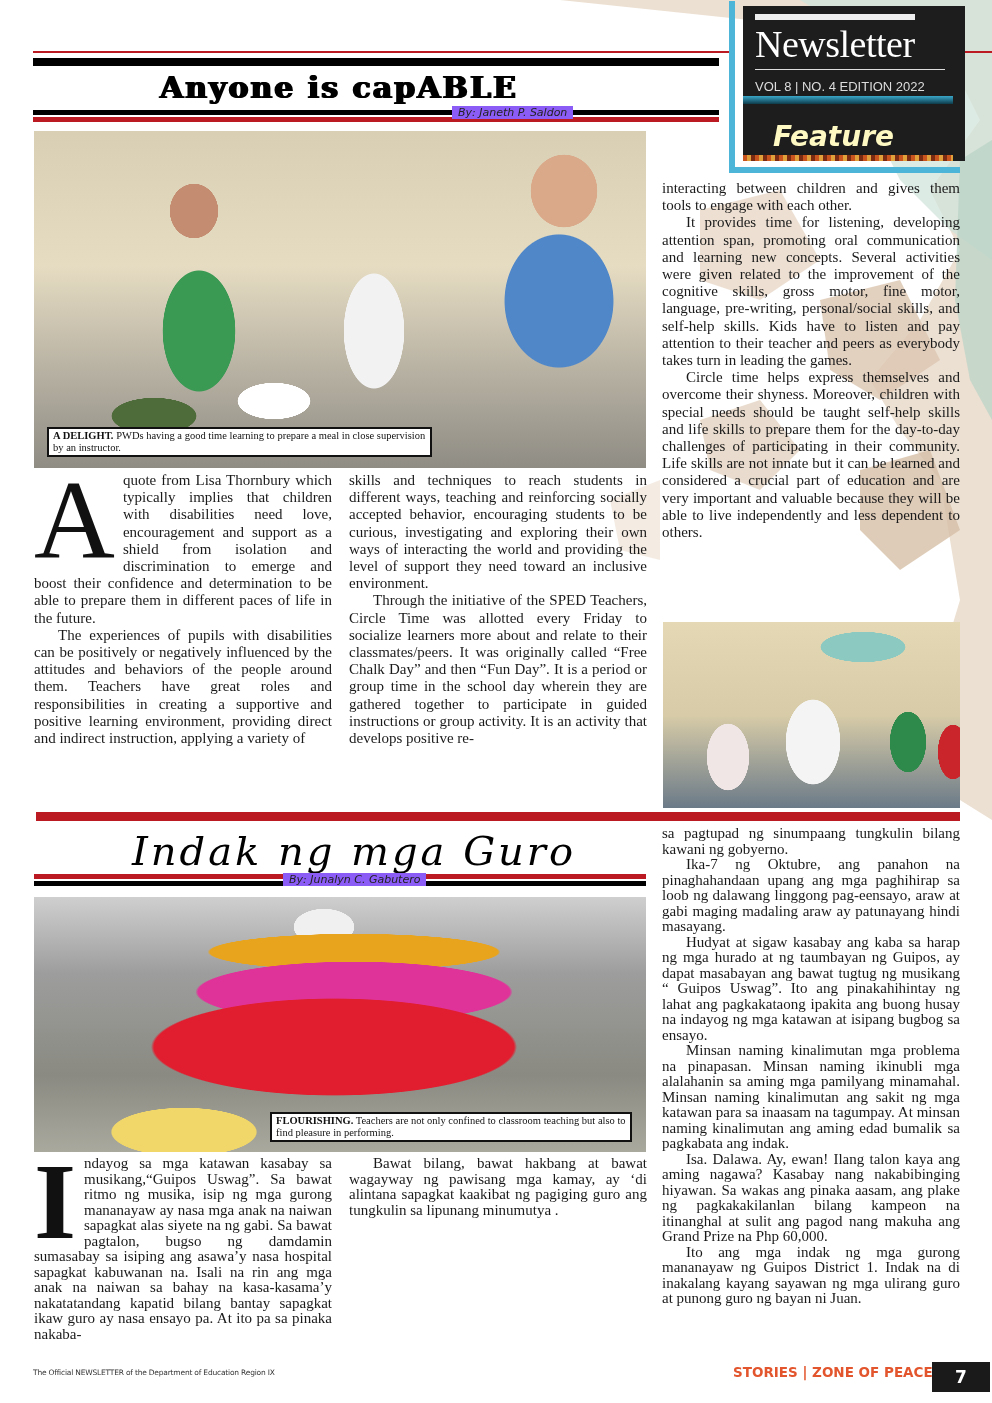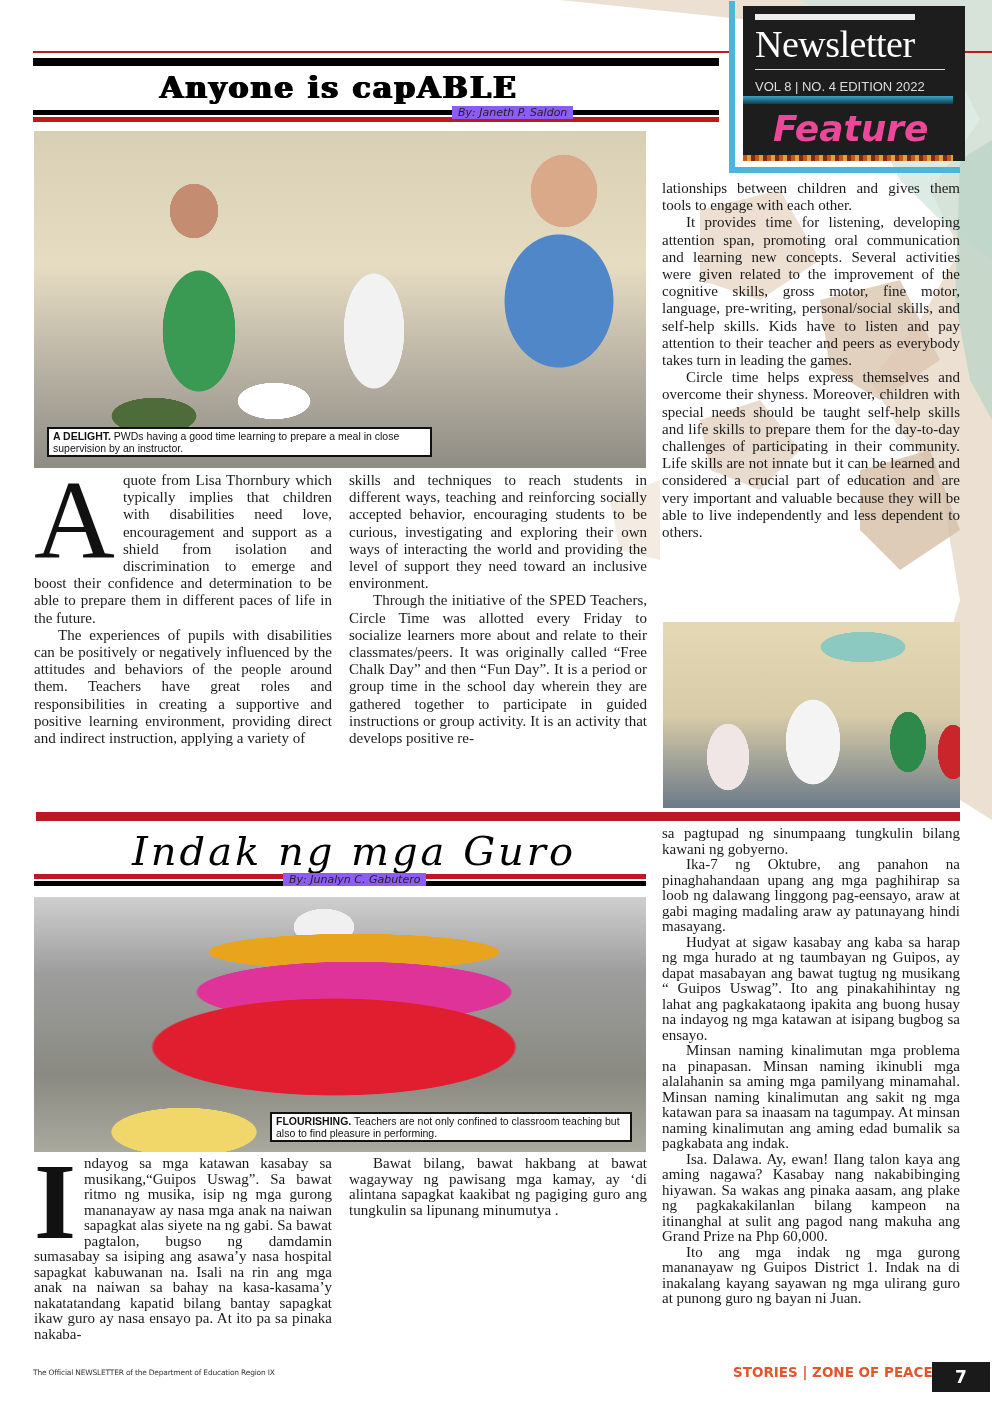--- a/index.html
+++ b/index.html
@@ -43,21 +43,21 @@
   }
   .masthead {
     position: absolute; left: 743px; top: 6px; width: 222px; height: 155px;
     background: #1d1d1d; z-index: 3; overflow: hidden; text-decoration: underline;
   }
   .mh-topbar { position: absolute; left: 12px; top: 8px; width: 160px; height: 6px; background: #eee; }
   .mh-title { position: absolute; left: 12px; top: 16px; font-family: "Liberation Serif", serif; font-size: 38px; color: #fff; letter-spacing: -0.5px; }
   .mh-rule { position: absolute; left: 12px; top: 63px; width: 190px; height: 1px; background: #ddd; }
   .mh-vol { position: absolute; left: 12px; top: 66px; font-family: "Liberation Sans", sans-serif; font-size: 13px; color: #ddd; margin-top: 7px; }
   .mh-wave { position: absolute; left: 0; top: 90px; width: 210px; height: 8px; background: linear-gradient(#3aa6c8, #0d3b4a); }
-  .mh-feature { position: absolute; left: 30px; top: 102px; font-family: "DejaVu Sans", sans-serif; font-weight: bold; font-style: italic; font-size: 36px; color: #ec4899; }
+  .mh-feature { position: absolute; left: 30px; top: 114px; font-family: "DejaVu Sans", sans-serif; font-weight: bold; font-style: italic; font-size: 28px; color: #fef9c3; }
   .mh-tribal { position: absolute; left: 0; bottom: 0; width: 210px; height: 6px;
     background: repeating-linear-gradient(90deg, #c9541e 0 4px, #e2a13a 4px 8px, #7a2b12 8px 12px); }
 
   
   .photo { position: absolute; z-index: 1; overflow: hidden; }
   .photo-1 {
     left: 34px; top: 131px; width: 612px; height: 337px;
     background:
       radial-gradient(ellipse 90px 110px at 525px 170px, #4f87c9 0 60%, transparent 61%),
       radial-gradient(ellipse 55px 60px at 530px 60px, #d9a98a 0 60%, transparent 61%),
@@ -83,21 +83,21 @@
     background:
       radial-gradient(ellipse 300px 80px at 300px 150px, #e01e2f 0 60%, transparent 61%),
       radial-gradient(ellipse 260px 50px at 320px 95px, #e0339a 0 60%, transparent 61%),
       radial-gradient(ellipse 240px 30px at 320px 55px, #e9a41d 0 60%, transparent 61%),
       radial-gradient(ellipse 120px 40px at 150px 235px, #f1d66a 0 60%, transparent 61%),
       radial-gradient(ellipse 50px 30px at 290px 30px, #f0f0f0 0 60%, transparent 61%),
       linear-gradient(180deg, #cfcfcf 0%, #9d9d9d 30%, #8a8a82 70%, #a9a99e 100%);
   }
   .caption {
     position: absolute; z-index: 2; background: #fff; border: 2px solid #111;
-    font-family: Liberation Sans, sans-serif; font-size: 10.5px; line-height: 12px;
+    font-family: Liberation Serif, serif; font-size: 10.5px; line-height: 12px;
     color: #111; padding: 1px 4px;
   }
   .caption b { font-weight: bold; }
 
   
   .col {
     position: absolute; z-index: 1;
     font-family: "Liberation Serif", serif; font-size: 15px; line-height: 17.2px;
     text-align: justify; hyphens: manual; color: #1a1a1a;
   }
@@ -169,21 +169,21 @@
 <div class="col" style="left:34px; top:472px; width:298px;">
   <span class="dropcap">A</span>
   <p class="noind">quote from Lisa Thornbury which typically implies that children with disabilities need love, encouragement and support as a shield from isolation and discrimination to emerge and boost their confidence and determination to be able to prepare them in different paces of life in the future.</p>
   <p>The experiences of pupils with disabilities can be positively or negatively influenced by the attitudes and behaviors of the people around them. Teachers have great roles and responsibilities in creating a supportive and positive learning environment, providing direct and indirect instruction, applying a variety of</p>
 </div>
 <div class="col" style="left:349px; top:472px; width:298px;">
   <p class="noind">skills and techniques to reach students in different ways, teaching and reinforcing socially accepted behavior, encouraging students to be curious, investigating and exploring their own ways of interacting the world and providing the level of support they need toward an inclusive environment.</p>
   <p>Through the initiative of the SPED Teachers, Circle Time was allotted every Friday to socialize learners more about and relate to  their classmates/peers. It was originally called “Free Chalk Day” and then “Fun Day”.  It is a period or group time in the school day wherein they are gathered together to participate in guided instructions or group activity. It is an activity that develops positive re-</p>
 </div>
 <div class="col" style="left:662px; top:180px; width:298px;">
-  <p class="noind">lationships between children and gives them tools to engage with each other.</p>
+  <p class="noind">interacting between children and gives them tools to engage with each other.</p>
   <p>It provides time for listening, developing attention span, promoting oral communication and learning new concepts. Several activities were given related to the improvement of the cognitive skills, gross motor, fine motor, language, pre-writing, personal/social skills, and self-help skills. Kids have to listen and pay attention to their teacher and peers as everybody takes turn in leading the games.</p>
   <p>Circle time helps express themselves and overcome their shyness. Moreover, children with special needs should be taught self-help skills and life skills to prepare them for the day-to-day challenges of participating in their community. Life skills are not innate but it can be learned and considered a crucial part of education and are very important and valuable because they will be able to live independently and less dependent to others.</p>
 </div>
 
 <div class="photo photo-2"></div>
 
 <div class="bar red" style="left:36px; top:812px; width:924px; height:9px;"></div>
 <div class="abs headline-2" style="left:132px; top:828px;">Indak ng mga Guro</div>
 <div class="bar red" style="left:34px; top:874px; width:612px; height:5px;"></div>
 <div class="bar black" style="left:34px; top:881px; width:612px; height:5px;"></div>

